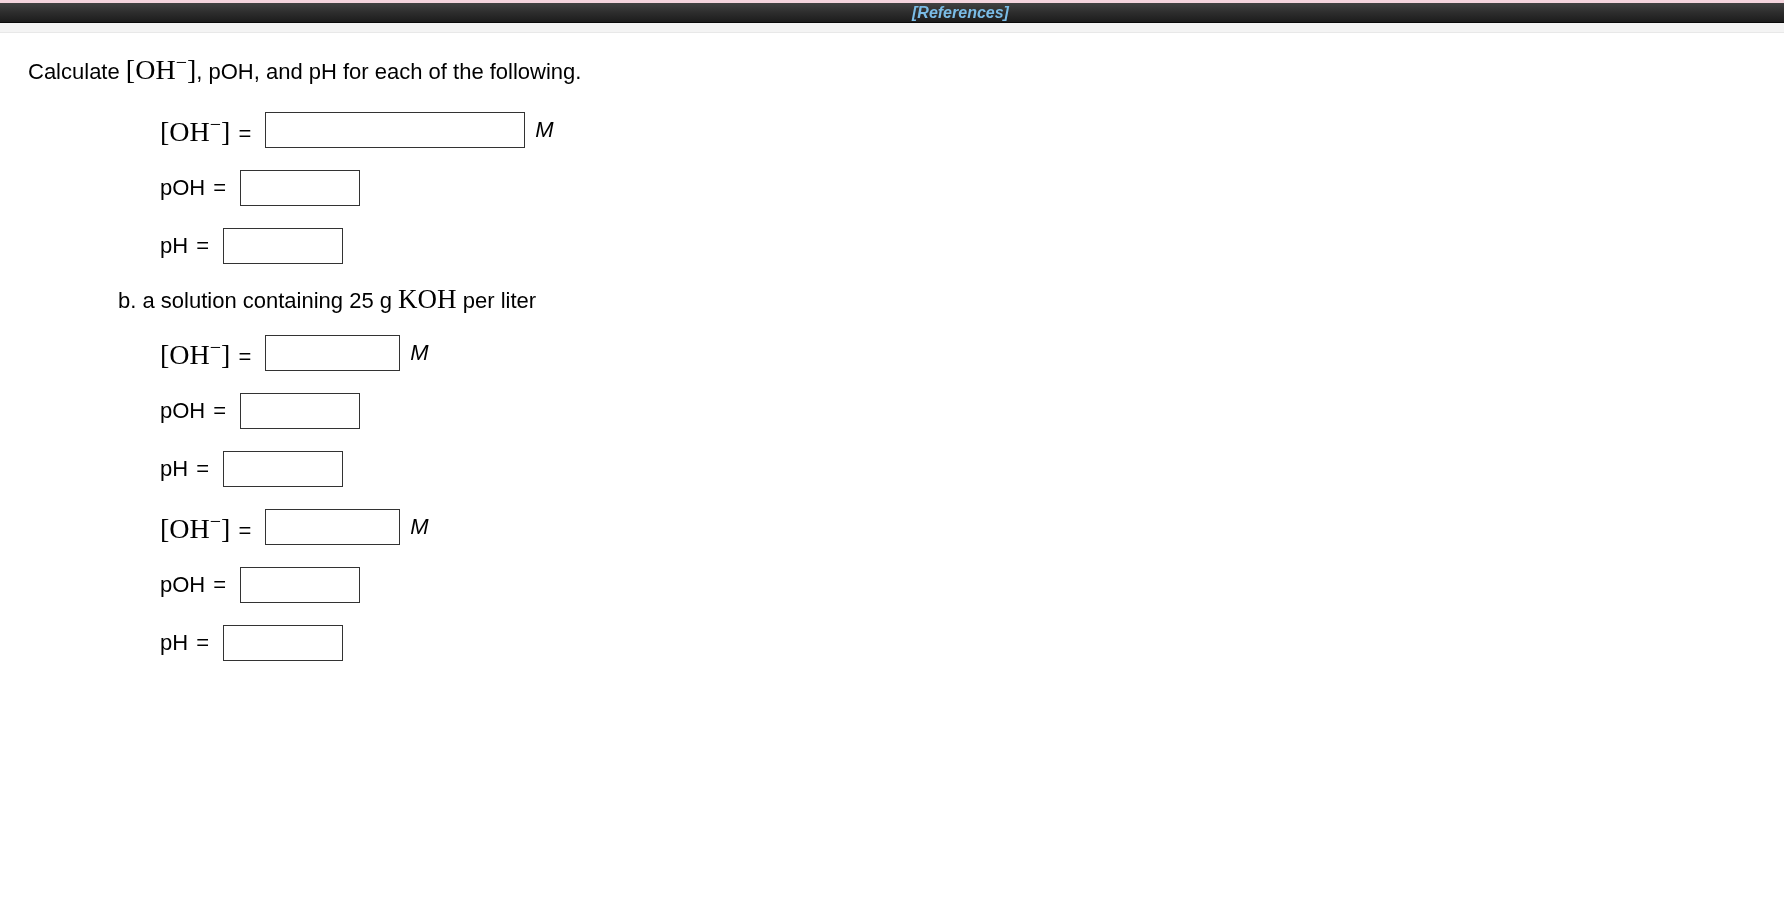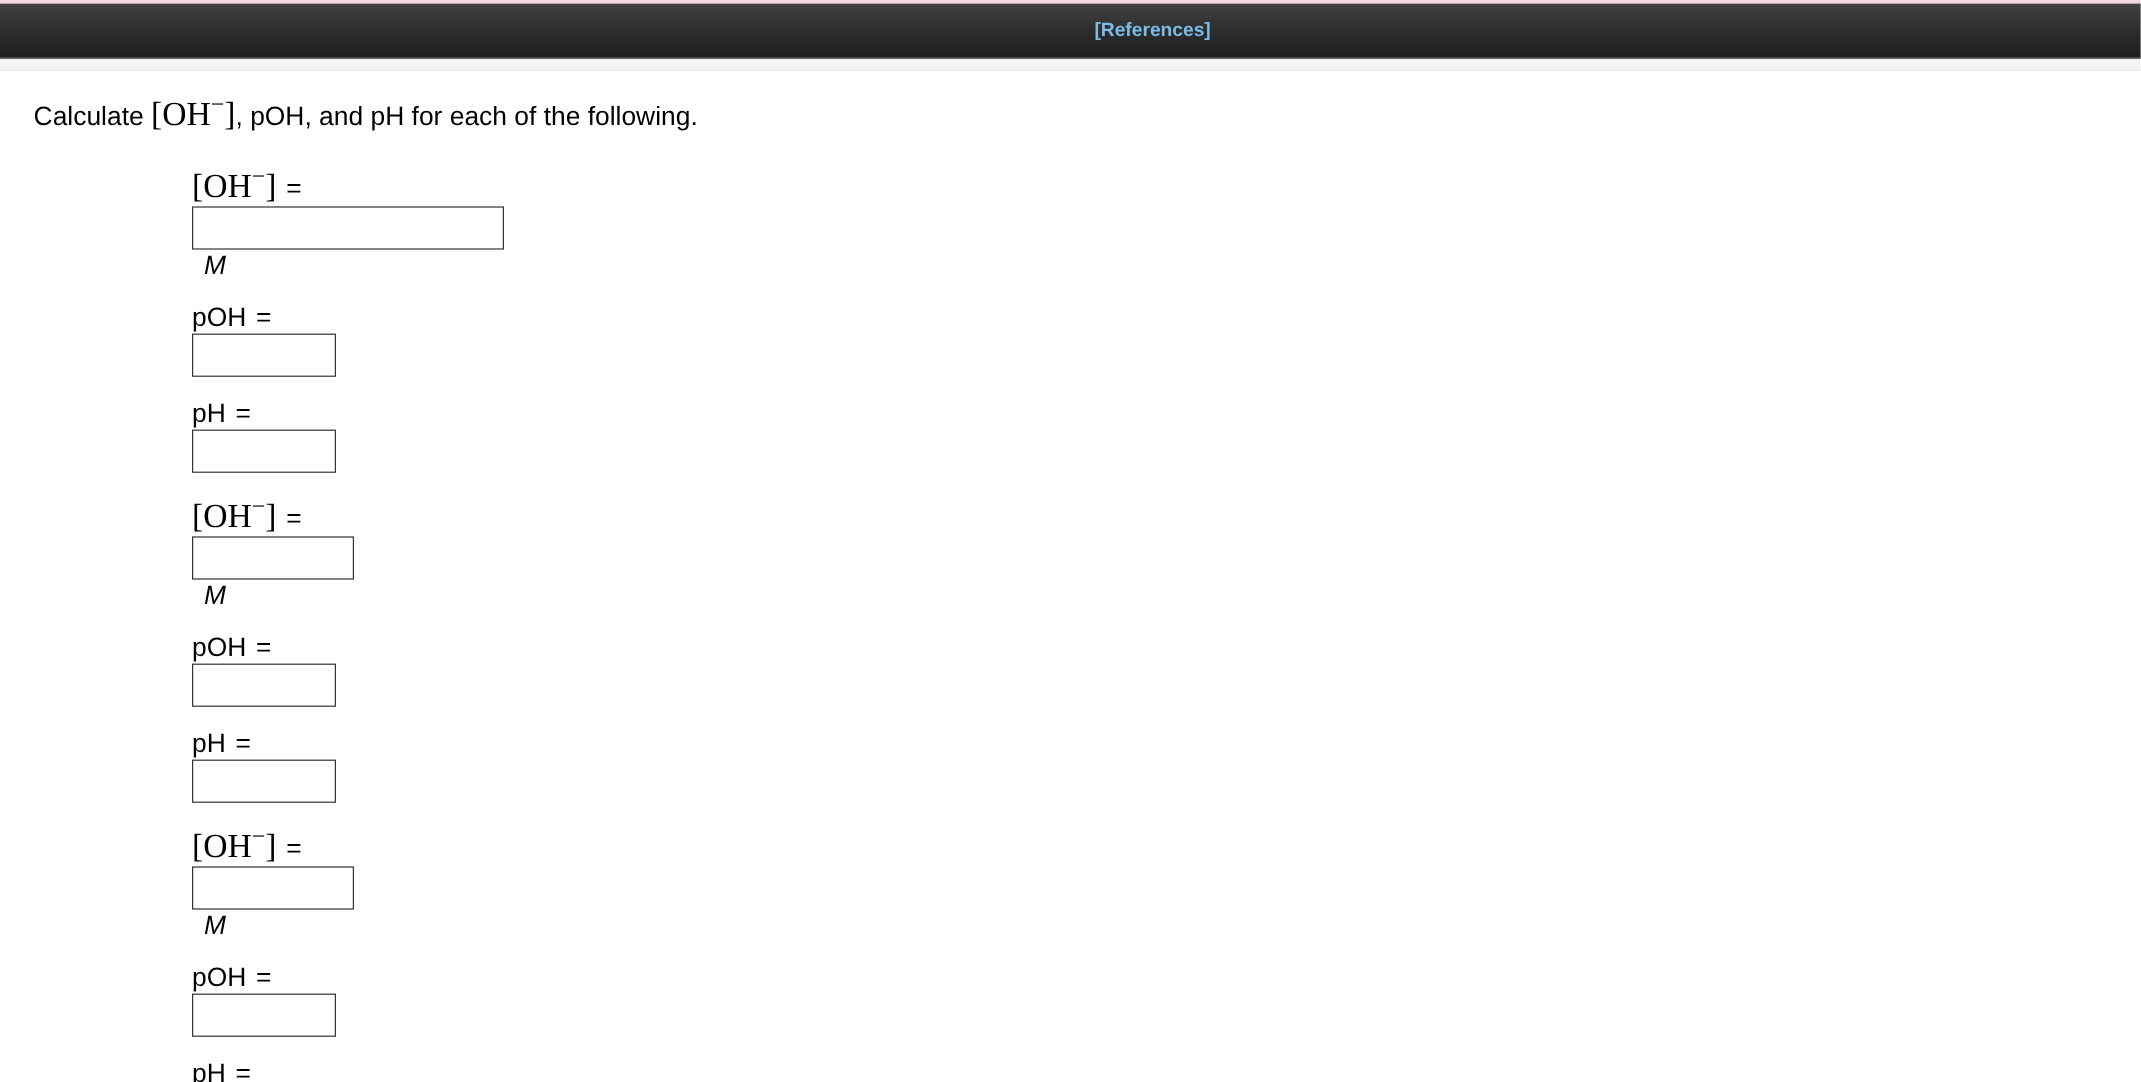--- a/index.html
+++ b/index.html
@@ -7,25 +7,26 @@
       font-family: Verdana, Geneva, sans-serif;
       font-size: 21px;
       color: #000;
       background: #fff;
     }
     .top-pink {
       height: 3px;
       background: #f5d5de;
     }
     .top-bar {
-      height: 46px;
+      height: 20px;
       background: linear-gradient(to bottom, #424242 0%, #2d2d2d 50%, #1c1c1c 100%);
       border-bottom: 1px solid #0a0a0a;
       display: flex;
       align-items: center;
+      font-style: italic;
     }
     .references-link {
       color: #7abce6;
       font-weight: bold;
       font-size: 16px;
       margin-left: 912px;
       cursor: pointer;
       font-family: Arial, sans-serif;
     }
     .thin-sep {
@@ -63,25 +64,24 @@
     .italic-m {
       font-style: italic;
       font-family: Verdana, Geneva, sans-serif;
     }
     .chem {
       font-family: "Times New Roman", Times, serif;
       font-size: 27px;
     }
     .field-row {
       display: flex;
-      align-items: flex-start;
+      align-items: center;
       margin-left: 42px;
       margin-bottom: 18px;
       min-height: 40px;
-      flex-direction: column;
     }
     .field-label {
       font-size: 22px;
       margin-right: 8px;
       white-space: nowrap;
     }
     .eq {
       margin: 0 6px 0 2px;
     }
     .answer-input {
@@ -127,20 +127,23 @@
       <span class="field-label"><span>pOH</span><span class="eq"> = </span></span>
       <input type="text" class="answer-input input-sm" style="">
     </div>
     <div class="field-row">
       <span class="field-label"><span>pH</span><span class="eq"> = </span></span>
       <input type="text" class="answer-input input-sm" style="">
     </div>
   </div>
 
   <div class="part">
+    <div class="part-header">
+      <span>b.</span><span> a solution containing 25 g </span><span class="chem">KOH</span><span> per liter</span>
+    </div>
     <div class="field-row">
       <span class="field-label">
         <span class="oh-formula"><span>[</span><span>OH</span><span class="super-minus">−</span><span>]</span></span><span class="eq"> = </span>
       </span>
       <input type="text" class="answer-input input-med" style="">
       <span class="unit-m">M</span>
     </div>
     <div class="field-row">
       <span class="field-label"><span>pOH</span><span class="eq"> = </span></span>
       <input type="text" class="answer-input input-sm" style="">

